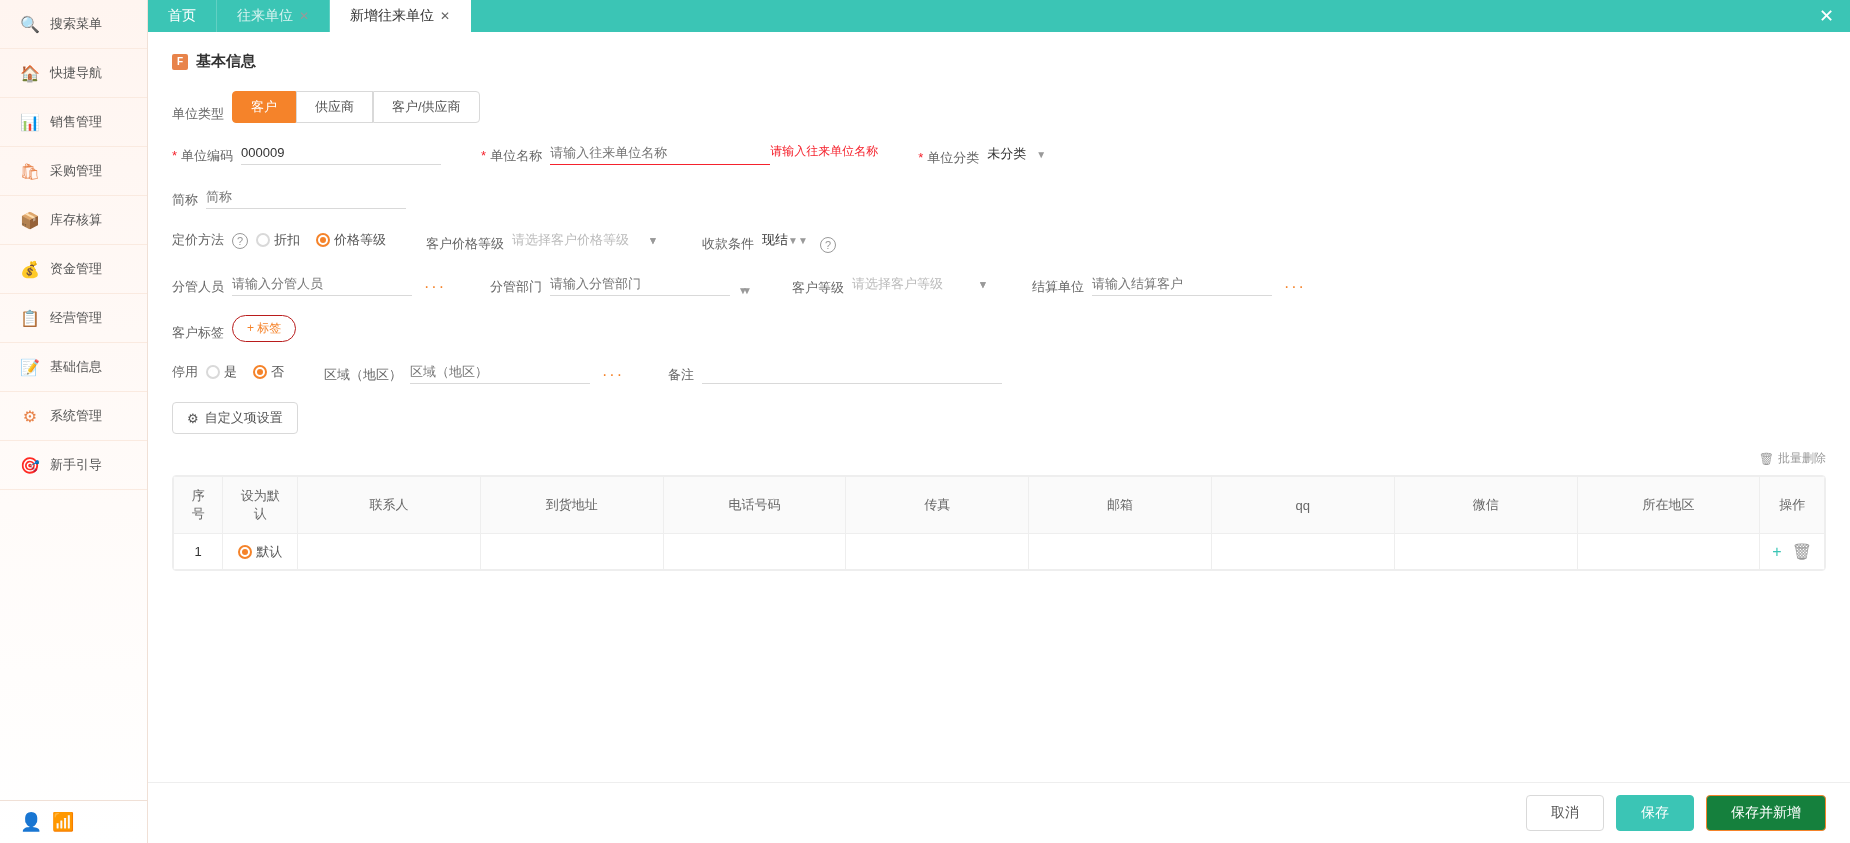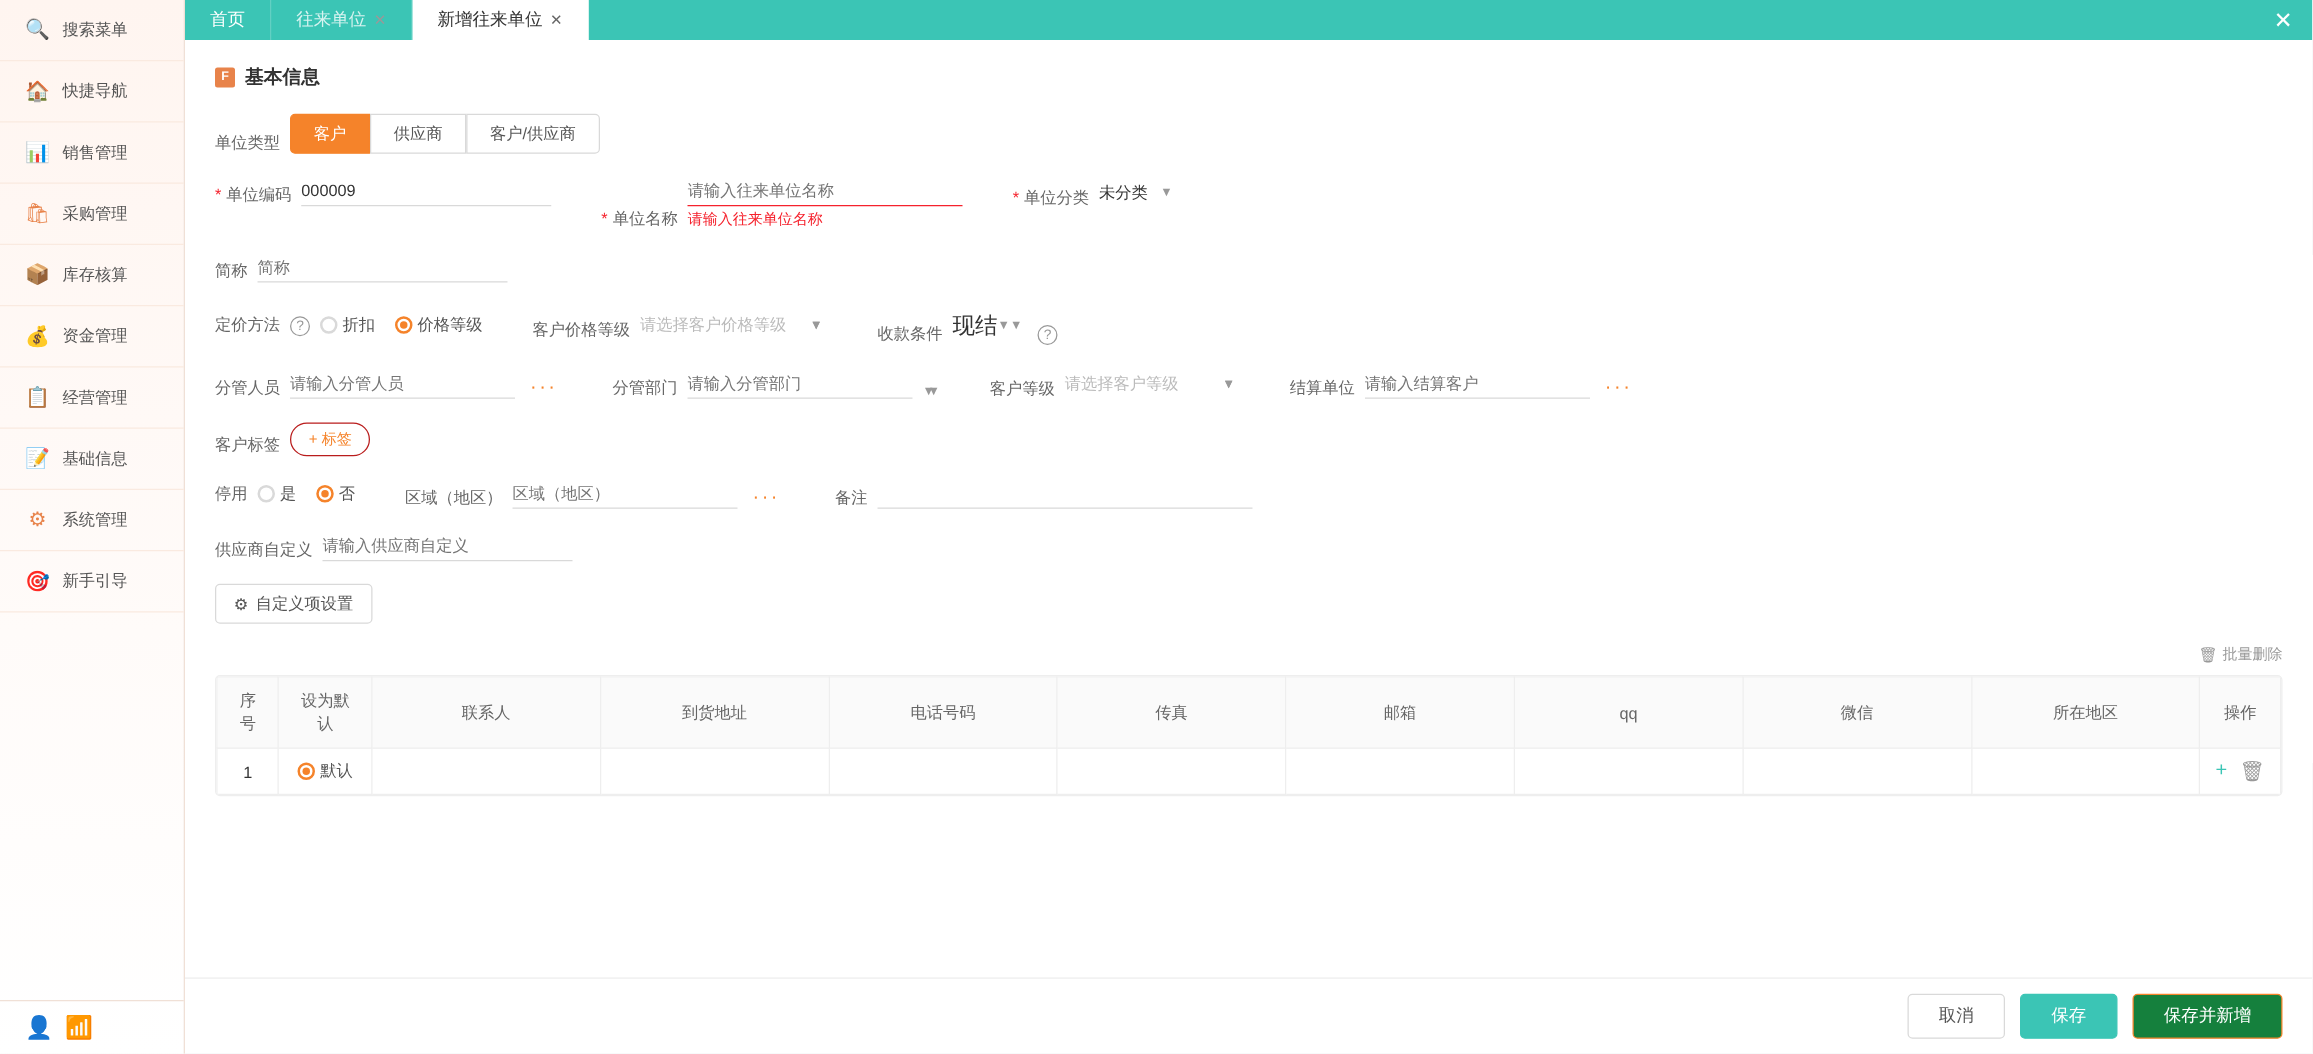--- a/index.html
+++ b/index.html
@@ -160,21 +160,20 @@
     }
     .form-input.error { border-bottom-color: #f5222d; }
     .error-msg {
       color: #f5222d;
       font-size: 12px;
       margin-top: 2px;
       display: block;
     }
     .form-input-group {
       display: flex;
-      flex-direction: column;
     }
 
     
     .type-btn-group {
       display: flex;
       gap: 0;
     }
     .type-btn {
       padding: 6px 18px;
       border: 1px solid #d9d9d9;
@@ -474,21 +473,21 @@
       <div class="form-field">
         <span class="form-label">客户价格等级</span>
         <div class="select-wrapper">
           <span style="font-size:13px; color:#bbb; padding: 4px 24px 4px 0; cursor:pointer; min-width:150px; display:inline-block;">请选择客户价格等级</span>
           <span style="font-size:10px; color:#999; position:absolute; right:4px;">▼</span>
         </div>
       </div>
       <div class="form-field">
         <span class="form-label">收款条件</span>
         <div class="select-wrapper">
-          <span style="font-size:18px; color:#333; padding: 4px 24px 4px 0; cursor:pointer;">现结</span>
+          <span style="font-size:13px; color:#333; padding: 4px 24px 4px 0; cursor:pointer;">现结</span>
           <span style="font-size:10px; color:#999; position:absolute; right:14px;">▼</span>
         </div>
         <span class="help-icon">?</span>
       </div>
     </div>
 
     <div class="form-row" style="align-items:center;">
       <div class="form-field">
         <span class="form-label">分管人员</span>
         <input type="text" class="form-input" placeholder="请输入分管人员" style="min-width: 180px;">
@@ -542,26 +541,20 @@
         <span class="form-label">区域（地区）</span>
         <input type="text" class="form-input" placeholder="区域（地区）" style="min-width: 180px;">
         <span class="more-btn">···</span>
       </div>
       <div class="form-field">
         <span class="form-label">备注</span>
         <input type="text" class="form-input" style="min-width: 300px;">
       </div>
     </div>
 
-    <div class="form-row">
-      <div class="form-field">
-        <span class="form-label">供应商自定义</span>
-        <input type="text" class="form-input" placeholder="请输入供应商自定义" style="min-width: 200px;">
-      </div>
-    </div>
 
     <button class="custom-settings-btn">
       <span>⚙</span>
       <span>自定义项设置</span>
     </button>
 
     <div class="batch-delete">
       <span>🗑</span>
       <span>批量删除</span>
     </div>

